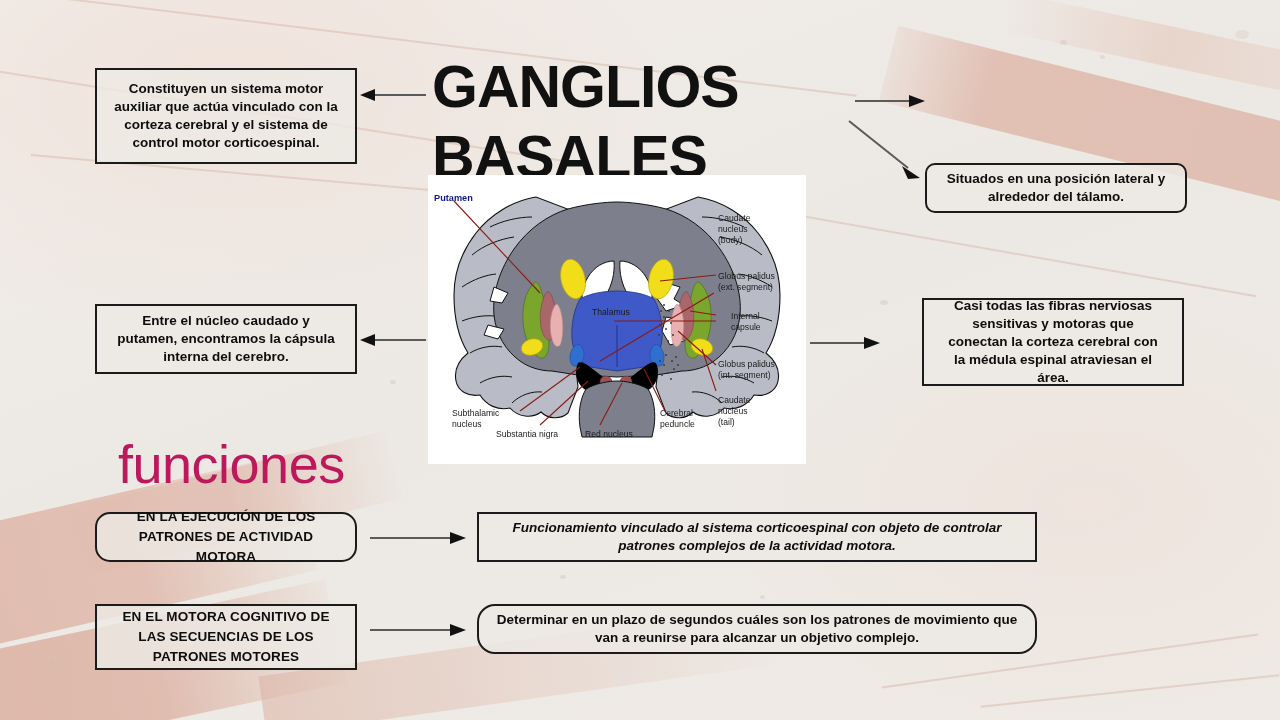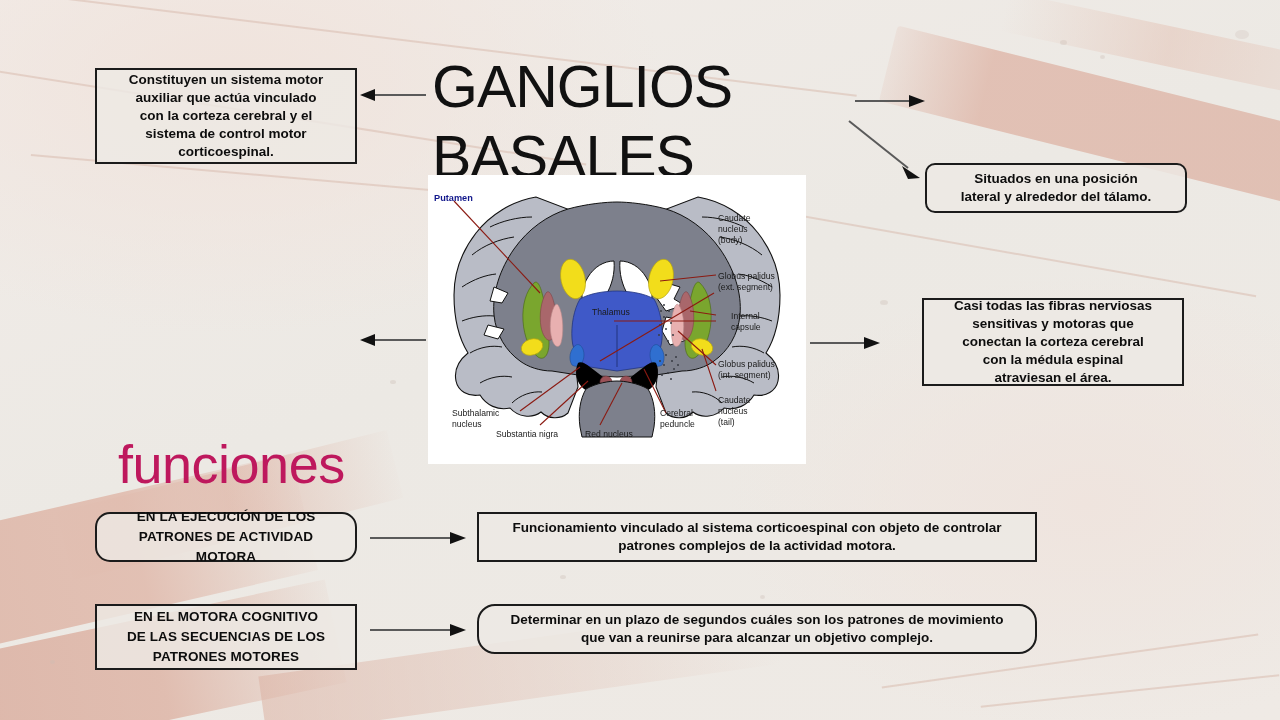--- a/index.html
+++ b/index.html
@@ -101,21 +101,21 @@
   }
 
   
   #title {
     position: absolute;
     left: 432px;
     top: 52px;
     width: 430px;
     font-size: 59px;
     line-height: 70px;
-    font-weight: 400;
+    font-weight: 700;
     letter-spacing: -1px;
     color: #111111;
     font-family: "Liberation Sans", sans-serif;
     z-index: 2;
   }
   #funciones {
     position: absolute;
     left: 118px;
     top: 438px;
     font-size: 54px;
@@ -128,21 +128,21 @@
 
   
   .box {
     position: absolute;
     border: 2px solid #1b1b1b;
     background: rgba(237,233,228,0.82);
     display: flex;
     align-items: center;
     justify-content: center;
     text-align: center;
-    padding: 6px 28px;
+    padding: 6px 17px;
     z-index: 4;
   }
   .box p {
     font-size: 13.5px;
     line-height: 18px;
     font-weight: bold;
     color: #0d0d0d;
   }
   .box.caps p {
     font-size: 13.5px;
@@ -150,21 +150,21 @@
     font-weight: bold;
     letter-spacing: .1px;
   }
 
   #box-tl   { left: 95px;  top: 68px;  width: 262px; height: 96px; }
   #box-tr1  { left: 925px; top: 67px;  width: 262px; height: 68px; }
   #box-tr2  { left: 925px; top: 163px; width: 262px; height: 50px; border-radius: 10px; }
   #box-ml   { left: 95px;  top: 304px; width: 262px; height: 70px; }
   #box-mr   { left: 878px; top: 298px; width: 262px; height: 88px; margin-left: 44px; }
   #box-f1l  { left: 95px;  top: 512px; width: 262px; height: 50px; border-radius: 15px; }
-  #box-f1r  { left: 477px; top: 512px; width: 560px; height: 50px; }
+  #box-f1r  { left: 477px; top: 512px; width: 560px; height: 50px; font-style: italic; }
   #box-f2l  { left: 95px;  top: 604px; width: 262px; height: 66px; }
   #box-f2r  { left: 477px; top: 604px; width: 560px; height: 50px; border-radius: 18px; }
 
   
   .arrow { position: absolute; z-index: 5; }
 
   
   #brain-figure {
     position: absolute;
     left: 428px;
@@ -225,20 +225,23 @@
   </svg>
 
   <div class="box" id="box-tr2">
     <p>Situados en una posición lateral y alrededor del tálamo.</p>
   </div>
   <svg class="arrow" style="left:846px; top:118px;" width="80" height="66" viewBox="0 0 80 66">
     <line x1="3" y1="3" x2="62" y2="50" stroke="#5a5a5a" stroke-width="2"></line>
     <polygon points="74,60 56,48 62,61" fill="#111111"></polygon>
   </svg>
 
+  <div class="box" id="box-ml">
+    <p>Entre el núcleo caudado y putamen, encontramos la cápsula interna del cerebro.</p>
+  </div>
   <svg class="arrow" style="left:358px; top:329px;" width="70" height="22" viewBox="0 0 70 22">
     <line x1="68" y1="11" x2="14" y2="11" stroke="#5a5a5a" stroke-width="2"></line>
     <polygon points="2,11 17,5 17,17" fill="#111111"></polygon>
   </svg>
 
   <div class="box" id="box-mr">
     <p>Casi todas las fibras nerviosas sensitivas y  motoras que conectan la corteza cerebral con la médula espinal atraviesan el área.</p>
   </div>
   <svg class="arrow" style="left:808px; top:332px;" width="74" height="22" viewBox="0 0 74 22">
     <line x1="2" y1="11" x2="58" y2="11" stroke="#5a5a5a" stroke-width="2"></line>

